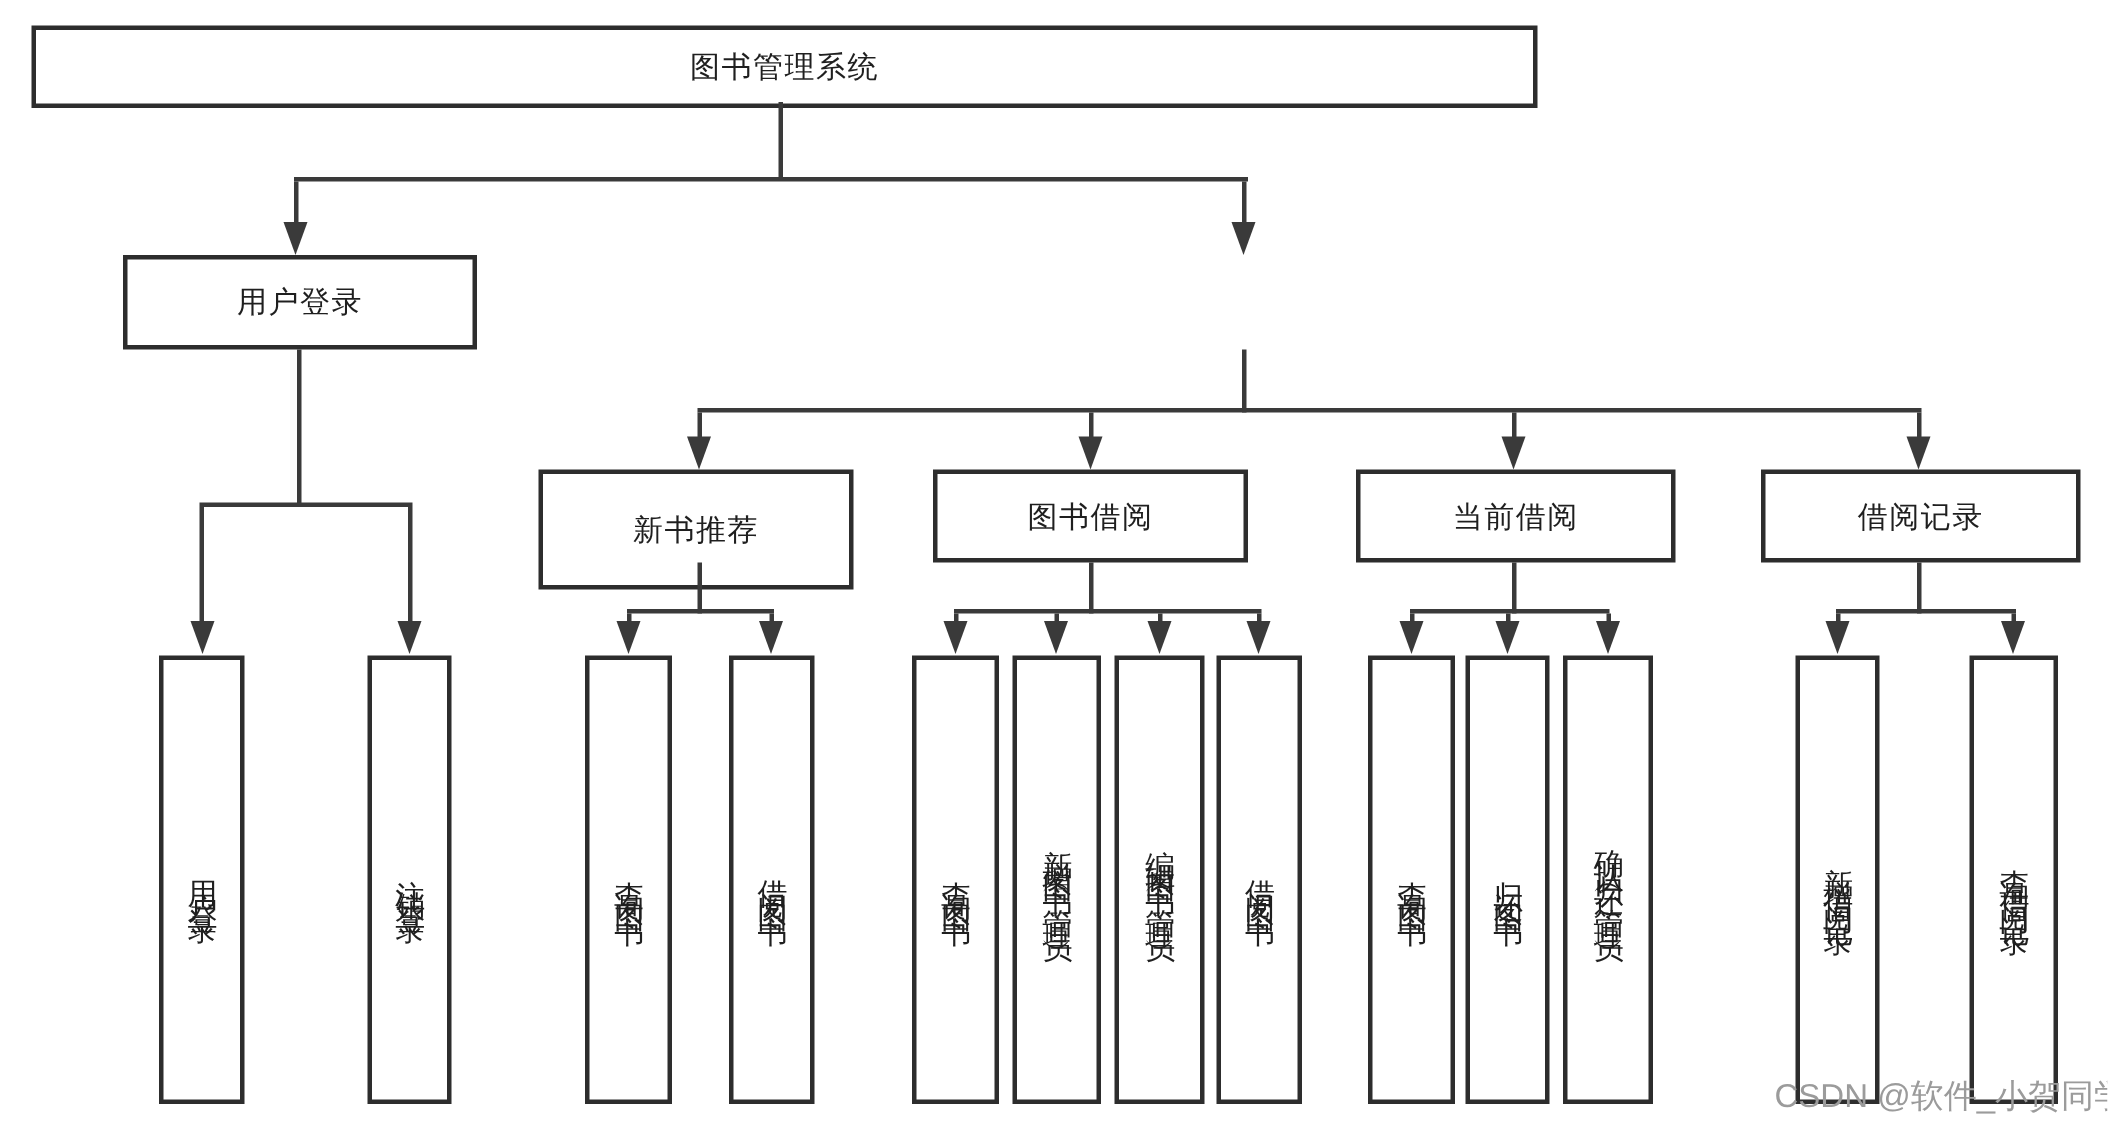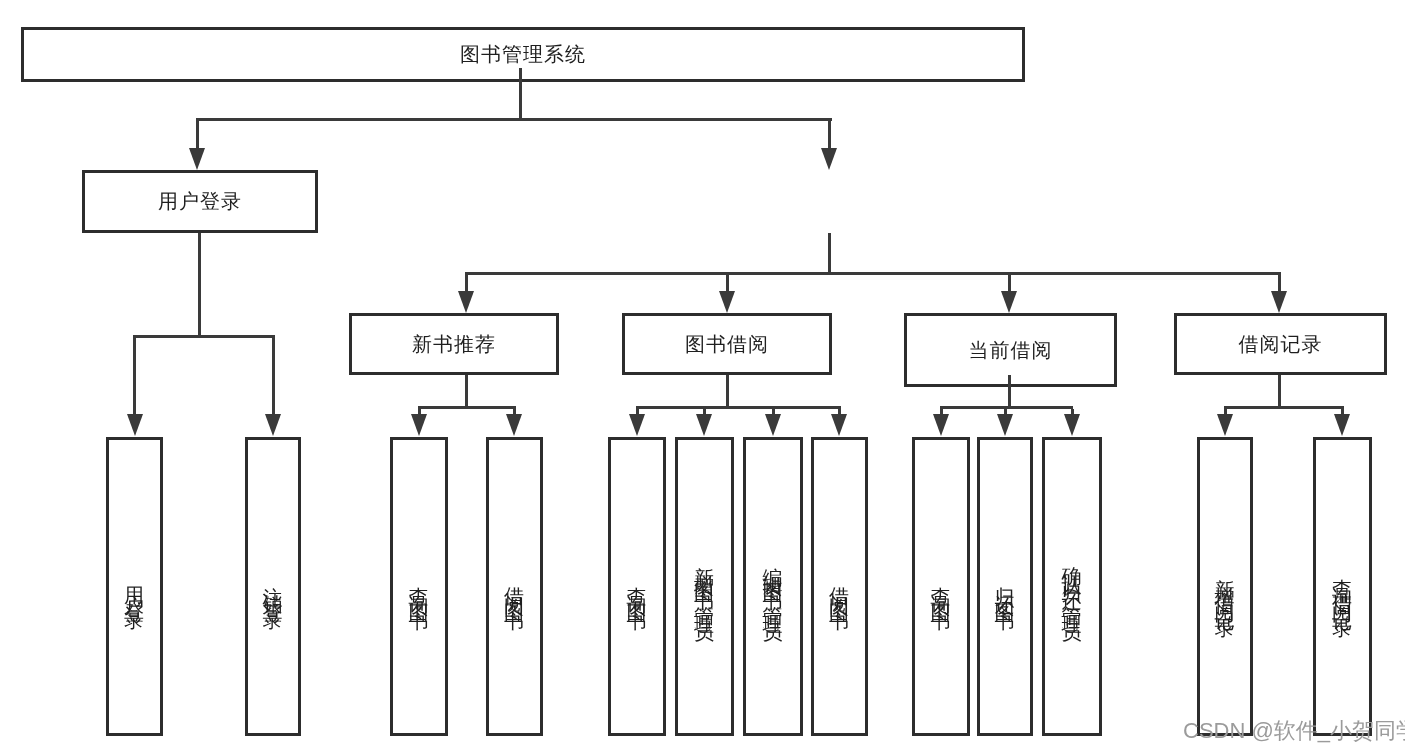--- a/index.html
+++ b/index.html
@@ -55,35 +55,35 @@
     color: #9b9b9b;
     white-space: nowrap;
     z-index: 10;
   }
 </style>
 </head>
 <body>
 
 <div class="canvas">
 
-  <div class="node hnode" style="left:21px; top:27px; width:1004px; height:55px;">
+  <div class="node hnode" style="left:21px; top:17px; width:1004px; height:55px;">
     <span>图书管理系统</span>
   </div>
 
   <div class="node hnode" style="left:82px; top:170px; width:236px; height:63px;">
     <span>用户登录</span>
   </div>
 
-  <div class="node hnode" style="left:349px; top:313px; width:210px; height:62px;">
+  <div class="node hnode" style="left:359px; top:313px; width:210px; height:80px;">
     <span>新书推荐</span>
   </div>
   <div class="node hnode" style="left:622px; top:313px; width:210px; height:62px;">
     <span>图书借阅</span>
   </div>
-  <div class="node hnode" style="left:904px; top:313px; width:213px; height:74px;">
+  <div class="node hnode" style="left:904px; top:313px; width:213px; height:62px;">
     <span>当前借阅</span>
   </div>
   <div class="node hnode" style="left:1174px; top:313px; width:213px; height:62px;">
     <span>借阅记录</span>
   </div>
 
   <div class="node vnode" style="left:106px; top:437px; width:57px; height:299px;">
     <span class="vtext">用户登录</span>
   </div>
   <div class="node vnode" style="left:245px; top:437px; width:56px; height:299px;">

